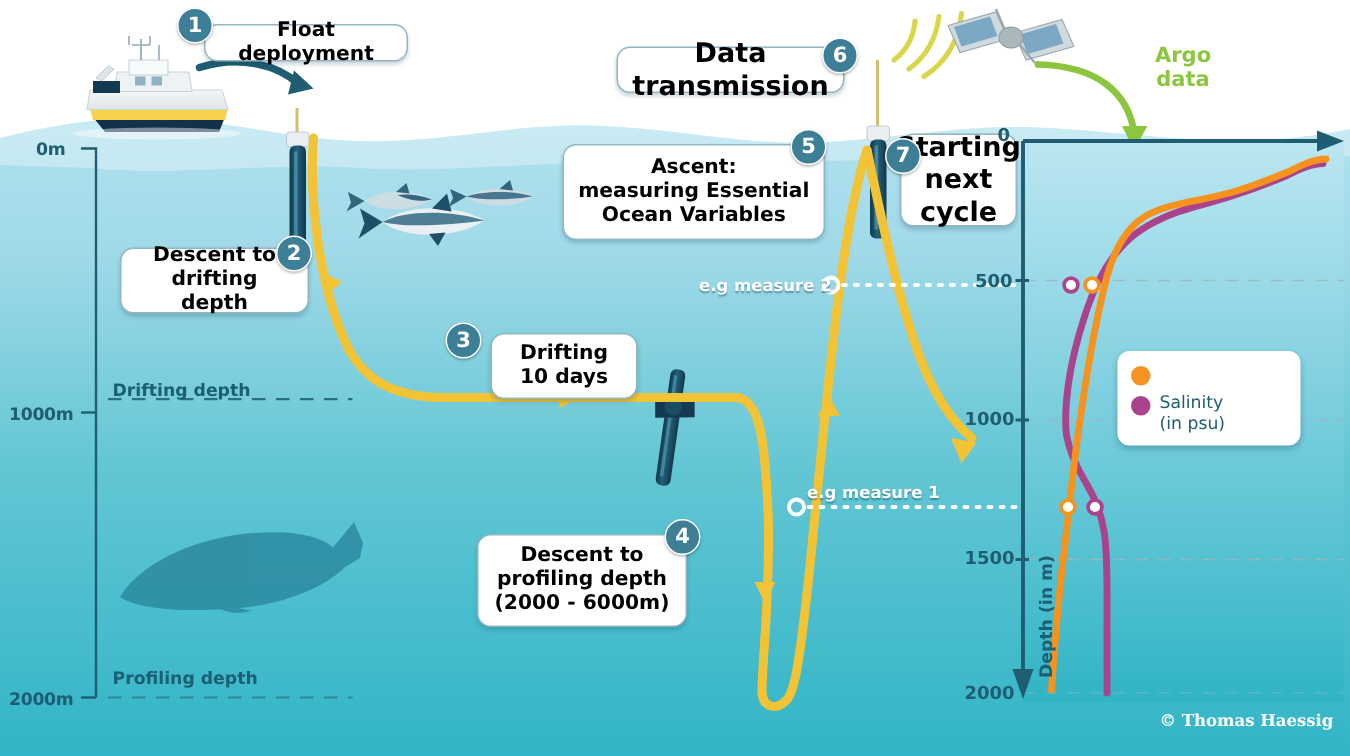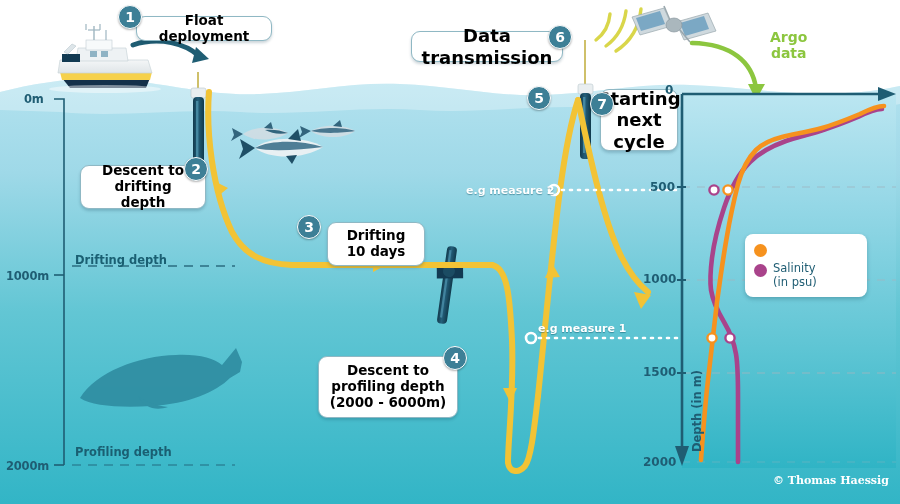--- a/index.html
+++ b/index.html
@@ -379,20 +379,24 @@
               white-space:pre-line;display:flex;align-items:center;justify-content:center;margin-left:19px;">Drifting
 10 days</div>
   <div class="badge" style="left:297px;top:215px;">3</div>
 
   <div class="callout" style="left:318px;top:356px;width:140px;height:62px;font-size:13.5px;
               white-space:pre-line;display:flex;align-items:center;justify-content:center;">Descent to
 profiling depth
 (2000 - 6000m)</div>
   <div class="badge" style="left:443px;top:346px;">4</div>
 
+  <div class="callout" style="left:375px;top:96px;width:175px;height:64px;font-size:13.5px;
+              white-space:pre-line;display:flex;align-items:center;justify-content:center;">Ascent:
+measuring Essential
+Ocean Variables</div>
   <div class="badge" style="left:527px;top:86px;">5</div>
 
   <div class="callout" style="left:411px;top:31px;width:152px;height:31px;font-size:18px;
               display:flex;align-items:center;justify-content:center;">Data transmission</div>
   <div class="badge" style="left:548px;top:25px;">6</div>
 
   <div class="callout" style="left:600px;top:89px;width:78px;height:62px;font-size:18px;
               white-space:pre-line;display:flex;align-items:center;justify-content:center;">Starting
 next
 cycle</div>

